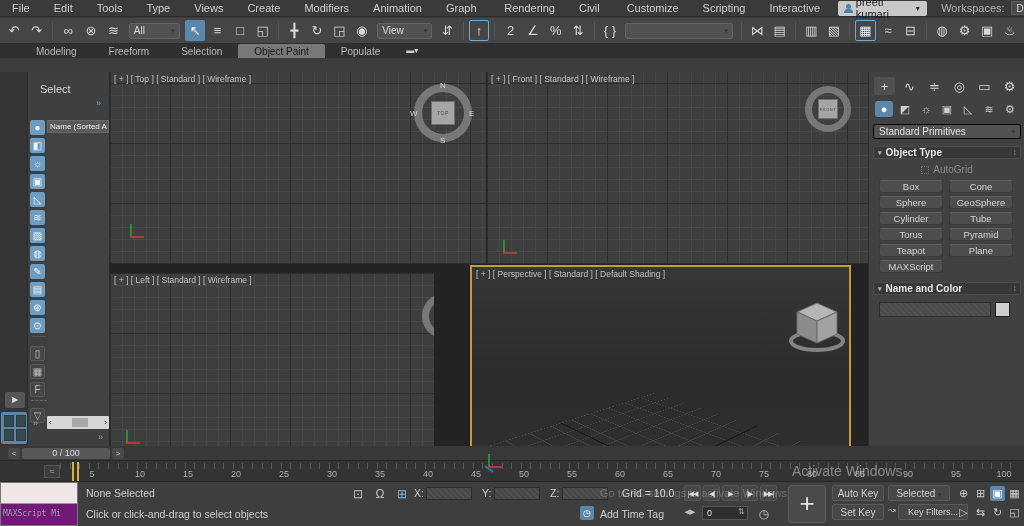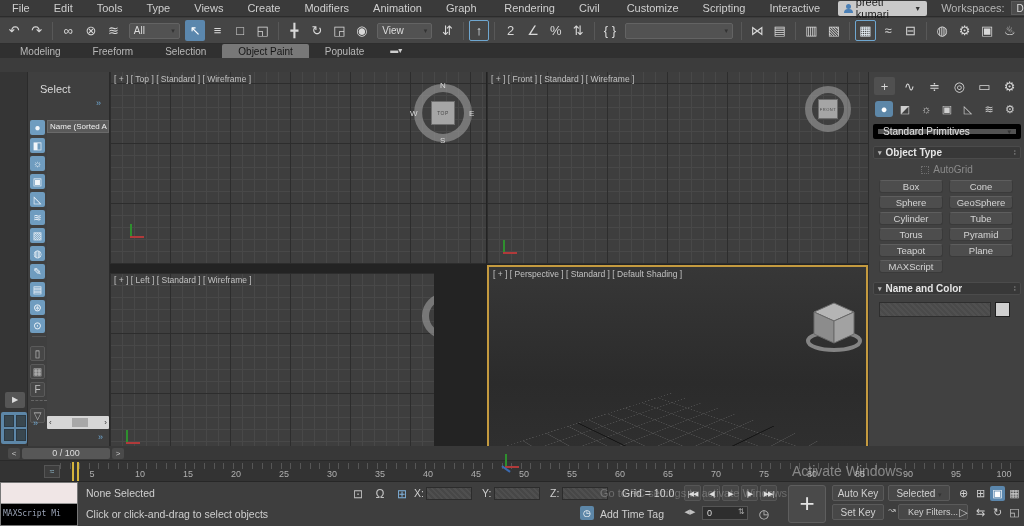--- a/index.html
+++ b/index.html
@@ -27,21 +27,21 @@
   .tb-i{width:21px;height:21px;display:flex;align-items:center;justify-content:center;
     font-size:13px;color:#d8d8d8;border-radius:2px;}
   .tb-i.act{background:#5b87ad;color:#fff;}
   .tb-i.act2{border:1px solid #6fa7d0;color:#e8f1f8;}
   .tb-sep{width:1px;height:18px;background:#2f2f2f;border-right:1px solid #585858;margin:0 3px;}
   .tb-dd{height:16px;background:#525252;border:1px solid #636363;border-radius:2px;
     display:flex;align-items:center;justify-content:space-between;font-size:10px;color:#ddd;padding:0 4px;margin:0 3px;}
 
   
   #ribbon-tabs{position:absolute;left:0;top:44px;width:1024px;height:14px;background:#303030;
-    display:flex;align-items:flex-end;font-size:10px;color:#b8b8b8;padding-left:4px;}
+    display:flex;align-items:flex-end;font-size:10px;color:#b8b8b8;padding-left:20px;}
   .rtab{padding:1px 16px;height:14px;line-height:13px;}
   .rtab.active{background:#787878;color:#161616;border-radius:2px 2px 0 0;}
   #ribbon-collapse{margin-left:10px;font-size:8px;color:#cfcfcf;line-height:14px;}
   #ribbon-sub{position:absolute;left:0;top:58px;width:1024px;height:14px;background:#3a3a3a;
     border-bottom:1px solid #2b2b2b;display:flex;gap:3px;padding-left:3px;font-size:10px;}
   .stab{background:#2e2e2e;border:1px solid #4a4a4a;border-bottom:none;color:#c9c9c9;
     padding:0 8px;line-height:13px;}
 
   
   #left-strip{position:absolute;left:0;top:72px;width:28px;height:374px;background:#353535;border-right:1px solid #2b2b2b;}
@@ -98,21 +98,21 @@
       repeating-linear-gradient(0deg,#4e4e4e 0 1px,transparent 1px 30px);}
 
   
   #cpanel{position:absolute;left:868px;top:72px;width:156px;height:374px;background:#414141;border-left:1px solid #2d2d2d;}
   .cp-tab{position:absolute;width:21px;height:18px;top:5px;display:flex;align-items:center;justify-content:center;
     font-size:13px;color:#d6d6d6;border-radius:2px;}
   .cp-tab.a{background:#505050;}
   .cp-cat{position:absolute;width:18px;height:16px;top:29px;display:flex;align-items:center;justify-content:center;
     font-size:11px;color:#cfcfcf;border-radius:3px;}
   .cp-cat.a{background:#5d87a8;color:#fff;}
-  #cp-dd{position:absolute;left:4px;top:52px;width:148px;height:15px;background:#525252;border:5px solid #000000;
+  #cp-dd{position:absolute;left:4px;top:52px;width:148px;height:15px;background:#525252;border:1px solid #000000;
     border-radius:2px;display:flex;align-items:center;justify-content:space-between;padding:0 5px;font-size:10px;color:#e2e2e2;}
   .rollout{position:absolute;left:4px;width:148px;height:13px;background:#383838;border:1px solid #4b4b4b;
     border-radius:2px;display:flex;align-items:center;font-size:10px;color:#e6e6e6;font-weight:bold;padding:0 4px;gap:4px;}
   .rollout .pin{margin-left:auto;font-weight:normal;color:#9a9a9a;font-size:8px;}
   .rollout .tri{font-size:7px;color:#b5b5b5;}
   #autogrid{position:absolute;left:0;top:92px;width:156px;text-align:center;font-size:10px;color:#8a8a8a;}
   #autogrid .cb{display:inline-block;width:8px;height:8px;border:1px dotted #6e6e6e;margin-right:4px;vertical-align:-1px;}
   #ot-buttons{position:absolute;left:10px;top:108px;width:140px;display:grid;
     grid-template-columns:64px 64px;gap:3px 6px;}
   .ot-btn{height:13px;background:#4d4d4d;border:1px solid #3a3a3a;border-top-color:#5e5e5e;border-radius:3px;
@@ -133,21 +133,21 @@
   .ruler-num{position:absolute;top:8px;font-size:9px;color:#b0b0b0;transform:translateX(-50%);}
   #frame-marker{position:absolute;left:72px;top:1px;width:7px;height:19px;
     border-left:2px solid #d4b33c;border-right:2px solid #d4b33c;}
   #mini-curve{position:absolute;left:44px;top:4px;width:16px;height:13px;background:#3d3d3d;border:1px solid #555;
     color:#8fb8c9;font-size:8px;text-align:center;line-height:11px;}
 
   
   #statusbar{position:absolute;left:0;top:482px;width:1024px;height:44px;background:#3e3e3e;}
   #mxs{position:absolute;left:0;top:0;width:78px;height:44px;border:1px solid #777;}
   #mxs-top{height:21px;background:#f0e6e6;border-bottom:1px solid #999;}
-  #mxs-bot{height:21px;background:#000000;font-family:"DejaVu Sans Mono",monospace;font-size:8px;color:#9aa3b5;
+  #mxs-bot{height:21px;background:#701a75;font-family:"DejaVu Sans Mono",monospace;font-size:8px;color:#9aa3b5;
     line-height:20px;padding-left:2px;white-space:nowrap;overflow:hidden;}
   .sb-text{position:absolute;font-size:10.5px;color:#cfcfcf;white-space:nowrap;}
   .sb-ico{position:absolute;font-size:12px;color:#c0c0c0;text-align:center;}
   .sb-field{position:absolute;height:13px;border:1px solid #2c2c2c;
     background:repeating-linear-gradient(45deg,#474747 0 2px,#4f4f4f 2px 4px);}
   .sb-btn{position:absolute;height:16px;background:#474747;border:1px solid #5a5a5a;border-radius:2px;
     font-size:10px;color:#d0d0d0;text-align:center;line-height:15px;}
   .pb-btn{position:absolute;top:3px;width:17px;height:16px;background:#474747;border:1px solid #565656;border-radius:2px;
     font-size:7px;color:#ddd;text-align:center;line-height:15px;letter-spacing:-1px;}
   #setkeys{position:absolute;left:788px;top:3px;width:38px;height:38px;background:#4a4a4a;border:1px solid #5e5e5e;
@@ -343,21 +343,21 @@
       <div class="vcube" style="left:312px;top:20px;width:48px;height:48px;">
         <div class="vc-ring" style="left:0;top:0;width:46px;height:46px;border-width:7px;"></div>
         <div class="vc-face" style="left:13px;top:13px;width:20px;height:20px;font-size:4px;">LEFT</div>
       </div>
       <div class="axis">
         <div class="ax-y"></div>
         <div class="ax-x"></div>
       </div>
     </div>
 
-    <div class="vp" id="vp-persp" style="left:377px;top:193px;width:381px;height:215px;">
+    <div class="vp" id="vp-persp" style="left:360px;top:193px;width:381px;height:215px;">
       <div id="persp-scene">
         <div id="persp-grid"></div>
       </div>
       <div class="vp-label">[ + ] [ Perspective ] [ Standard ] [ Default Shading ]</div>
       <svg class="vcube" style="left:310px;top:28px;" width="70" height="62">
         <ellipse cx="35" cy="46" rx="26" ry="9" fill="none" stroke="#9a9a9a" stroke-width="4" opacity="0.8"></ellipse>
         <polygon points="35,8 55,17 35,26 15,17" fill="#b5b5b5" stroke="#6a6a6a" stroke-width="1"></polygon>
         <polygon points="15,17 35,26 35,48 15,39" fill="#8c8c8c" stroke="#6a6a6a" stroke-width="1"></polygon>
         <polygon points="55,17 35,26 35,48 55,39" fill="#a2a2a2" stroke="#6a6a6a" stroke-width="1"></polygon>
       </svg>

